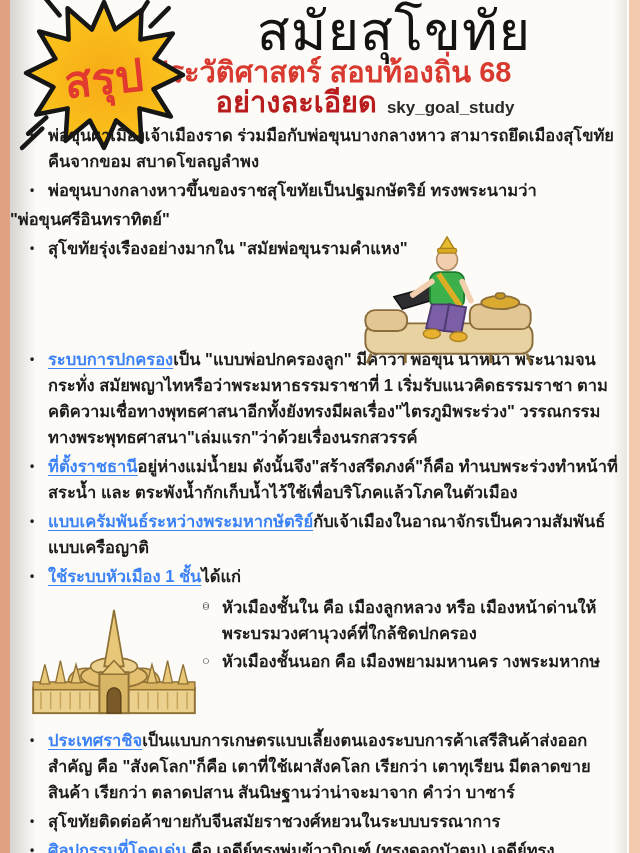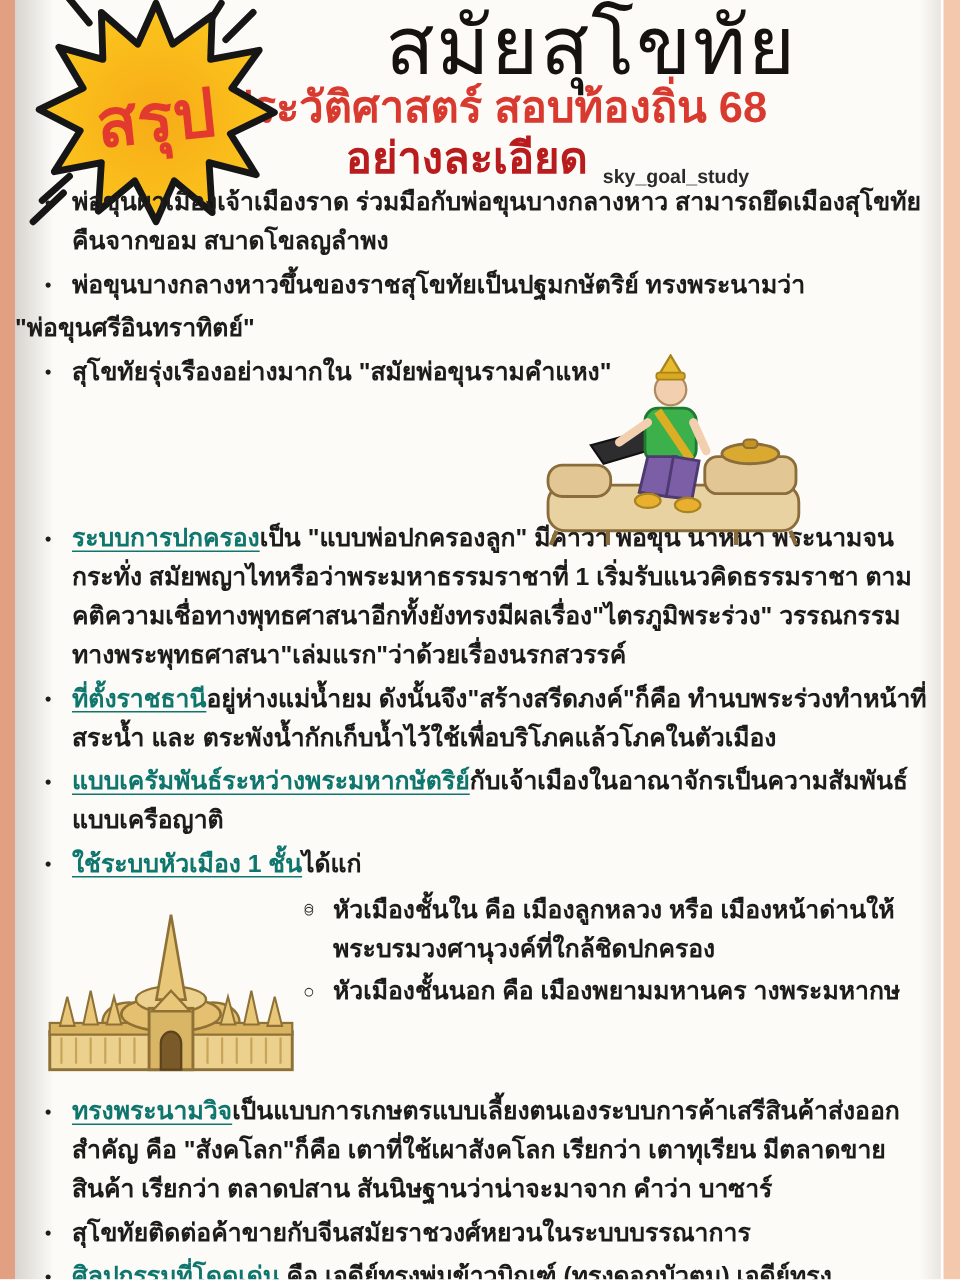--- a/index.html
+++ b/index.html
@@ -25,28 +25,28 @@
   .title{
     margin:0 20px 0 168px;text-align:center;
     font-size:54px;font-weight:400;letter-spacing:1px;line-height:62px;color:#151210;
   }
   .sub1{
     margin:-6px 30px 0 150px;text-align:left;
     font-size:29px;font-weight:800;color:#d93a2f;line-height:32px;
   }
   .sub2row{display:flex;align-items:center;justify-content:center;margin:-2px 60px 0 150px;}
   .sub2{font-size:29px;font-weight:800;color:#b91c1c;line-height:30px;}
-  .credit{font-size:13px;font-weight:700;color:#2a2a2a;margin-left:10px;margin-top:24px;}
+  .credit{font-size:17px;font-weight:700;color:#2a2a2a;margin-left:10px;margin-top:12px;}
 
   
   .content{position:relative;padding:4px 16px 0 30px;font-size:16.5px;font-weight:600;line-height:26px;}
   .row{display:flex;margin-bottom:3px;}
   .mk{width:18px;flex:0 0 18px;font-size:12px;line-height:26px;color:#1e1c1a;text-align:left;}
   .tx{margin:0;flex:1;}
-  .lead{color:#0f766e;font-weight:800;text-decoration:underline;text-underline-offset:3px;margin-top:24px;}
+  .lead{color:#3b82f6;font-weight:800;text-decoration:underline;text-underline-offset:3px;margin-top:24px;}
   .emph{font-weight:800;}
   .hang-left{margin-left:-20px;font-weight:800;margin-bottom:3px;}
 
   
   .king-block{position:relative;height:98px;margin-top:-16px;}
   .king-block svg{position:absolute;left:318px;top:-12px;}
 
   
   .tier-row{display:flex;margin-top:2px;}
   .temple-wrap{flex:0 0 172px;padding-top:14px;}
@@ -198,21 +198,21 @@
       <ul class="sub">
         <li><span class="submk">○</span></li>
         <li><span class="submk">○</span><span>หัวเมืองชั้นใน คือ เมืองลูกหลวง หรือ เมืองหน้าด่านให้พระบรมวงศานุวงค์ที่ใกล้ชิดปกครอง</span></li>
         <li><span class="submk">○</span><span>หัวเมืองชั้นนอก คือ เมืองพยามมหานคร างพระมหากษ</span></li>
       </ul>
     </div>
 
     <div class="row" style="margin-top:2px;">
       <span class="mk">•</span>
       <p class="tx">
-        <span class="lead">ทรงพระนามวิจ</span><span>เป็นแบบการเกษตรแบบเลี้ยงตนเองระบบการค้าเสรีสินค้าส่งออกสำคัญ คือ "สังคโลก"ก็คือ เตาที่ใช้เผาสังคโลก เรียกว่า เตาทุเรียน มีตลาดขายสินค้า เรียกว่า ตลาดปสาน สันนิษฐานว่าน่าจะมาจาก คำว่า บาซาร์</span>
+        <span class="lead">ประเทศราชิจ</span><span>เป็นแบบการเกษตรแบบเลี้ยงตนเองระบบการค้าเสรีสินค้าส่งออกสำคัญ คือ "สังคโลก"ก็คือ เตาที่ใช้เผาสังคโลก เรียกว่า เตาทุเรียน มีตลาดขายสินค้า เรียกว่า ตลาดปสาน สันนิษฐานว่าน่าจะมาจาก คำว่า บาซาร์</span>
       </p>
     </div>
 
     <div class="row">
       <span class="mk">•</span>
       <p class="tx"><span>สุโขทัยติดต่อค้าขายกับจีนสมัยราชวงศ์หยวนในระบบบรรณาการ</span></p>
     </div>
 
     <div class="row">
       <span class="mk">•</span>

